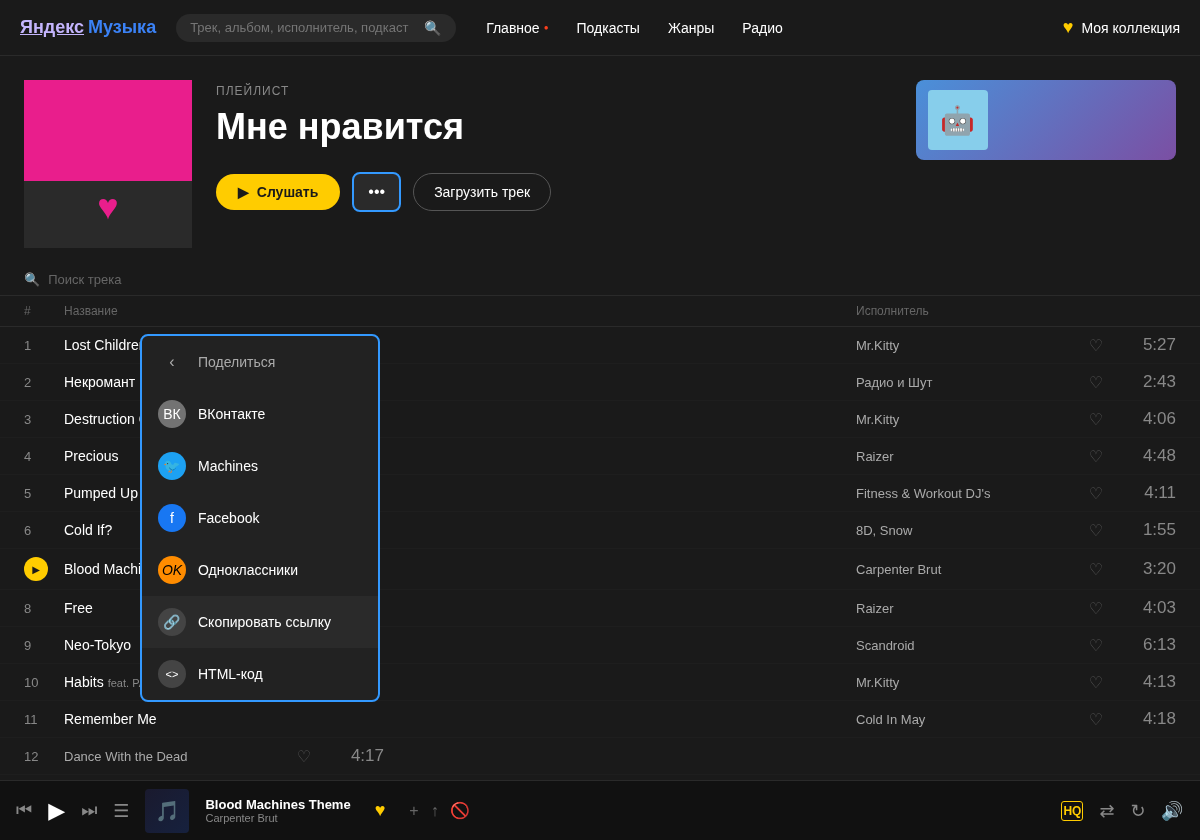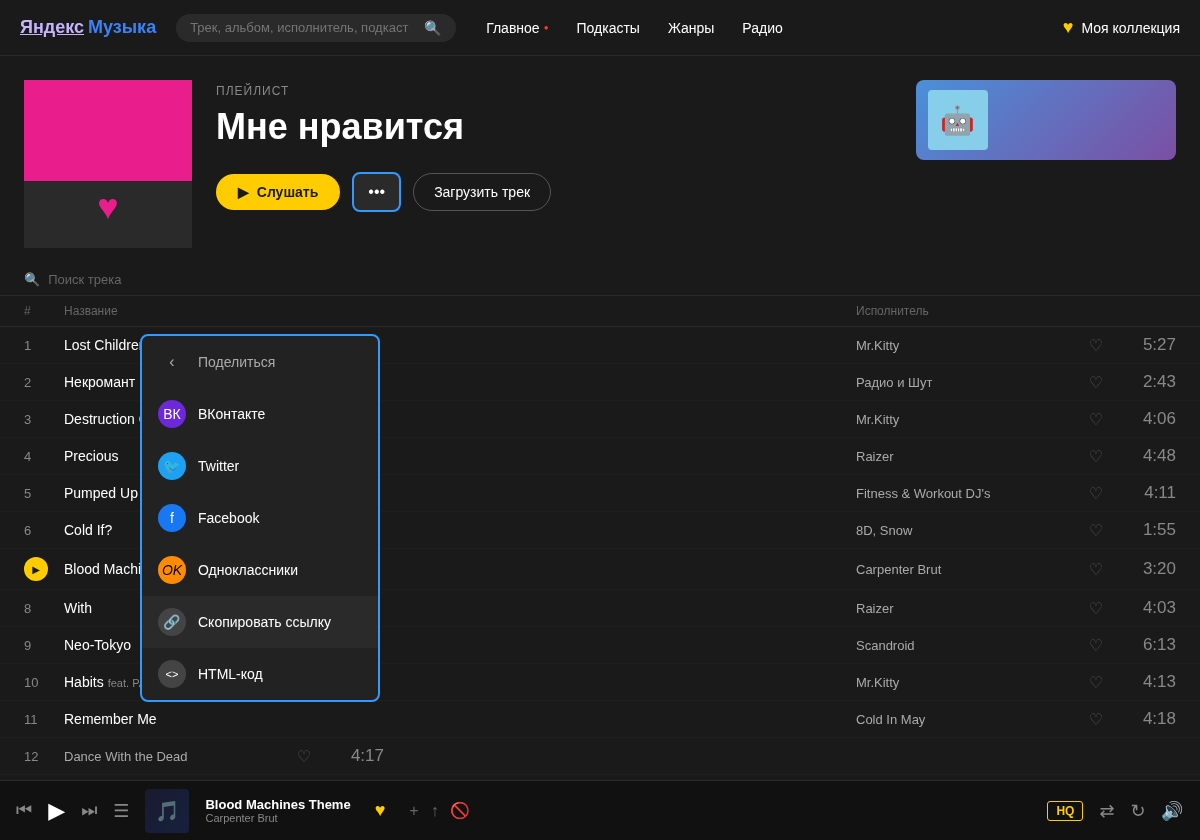--- a/index.html
+++ b/index.html
@@ -299,21 +299,21 @@
     .menu-icon {
       width: 28px;
       height: 28px;
       border-radius: 50%;
       display: flex;
       align-items: center;
       justify-content: center;
       font-size: 14px;
       flex-shrink: 0;
     }
-    .menu-icon.vk { background: #6d28d9; color: #fff; }
+    .menu-icon.vk { background: #737373; color: #fff; }
     .menu-icon.tw { background: #1da1f2; color: #fff; }
     .menu-icon.fb { background: #1877f2; color: #fff; }
     .menu-icon.ok { background: #ff8c00; color: #000000; font-style: italic; }
     .menu-icon.link { background: #444; color: #fff; }
     .menu-icon.html { background: #444; color: #fff; font-size: 11px; }
     .menu-icon.back-arrow { background: none; color: #aaa; font-size: 16px; }
 
     
     .player {
       position: fixed;
@@ -368,21 +368,21 @@
       margin-left: auto;
       display: flex;
       align-items: center;
       gap: 16px;
     }
     .hq-badge {
       color: #ffcc00;
       font-size: 12px;
       font-weight: bold;
       border: 1px solid #ffcc00;
-      padding: 2px 8px;
+      padding: 2px 1px;
       border-radius: 3px;
       margin-left: 7px;
     }
     .player-right-btn { color: #888; font-size: 18px; cursor: pointer; }
   </style>
 </head>
 <body>
 
 <header class="header">
   <div class="logo">
@@ -501,21 +501,21 @@
         <div class="track-num">
           <div class="track-playing-icon">▶</div>
         </div>
         <div class="track-title">Blood Machines Theme</div>
         <div class="track-artist">Carpenter Brut</div>
         <div class="track-like">♡</div>
         <div class="track-dur">3:20</div>
       </div>
       <div class="track-row">
         <div class="track-num">8</div>
-        <div class="track-title">With</div>
+        <div class="track-title">Free</div>
         <div class="track-artist">Raizer</div>
         <div class="track-like">♡</div>
         <div class="track-dur">4:03</div>
       </div>
       <div class="track-row">
         <div class="track-num">9</div>
         <div class="track-title">Neo-Tokyo</div>
         <div class="track-artist">Scandroid</div>
         <div class="track-like">♡</div>
         <div class="track-dur">6:13</div>
@@ -546,21 +546,21 @@
     <div class="dropdown-item back">
       <span class="menu-icon back-arrow">‹</span>
       <span>Поделиться</span>
     </div>
     <div class="dropdown-item">
       <span class="menu-icon vk">ВК</span>
       <span>ВКонтакте</span>
     </div>
     <div class="dropdown-item">
       <span class="menu-icon tw">🐦</span>
-      <span>Twitter</span>
+      <span>Machines</span>
     </div>
     <div class="dropdown-item">
       <span class="menu-icon fb">f</span>
       <span>Facebook</span>
     </div>
     <div class="dropdown-item">
       <span class="menu-icon ok">OK</span>
       <span>Одноклассники</span>
     </div>
     <div class="dropdown-item active">

